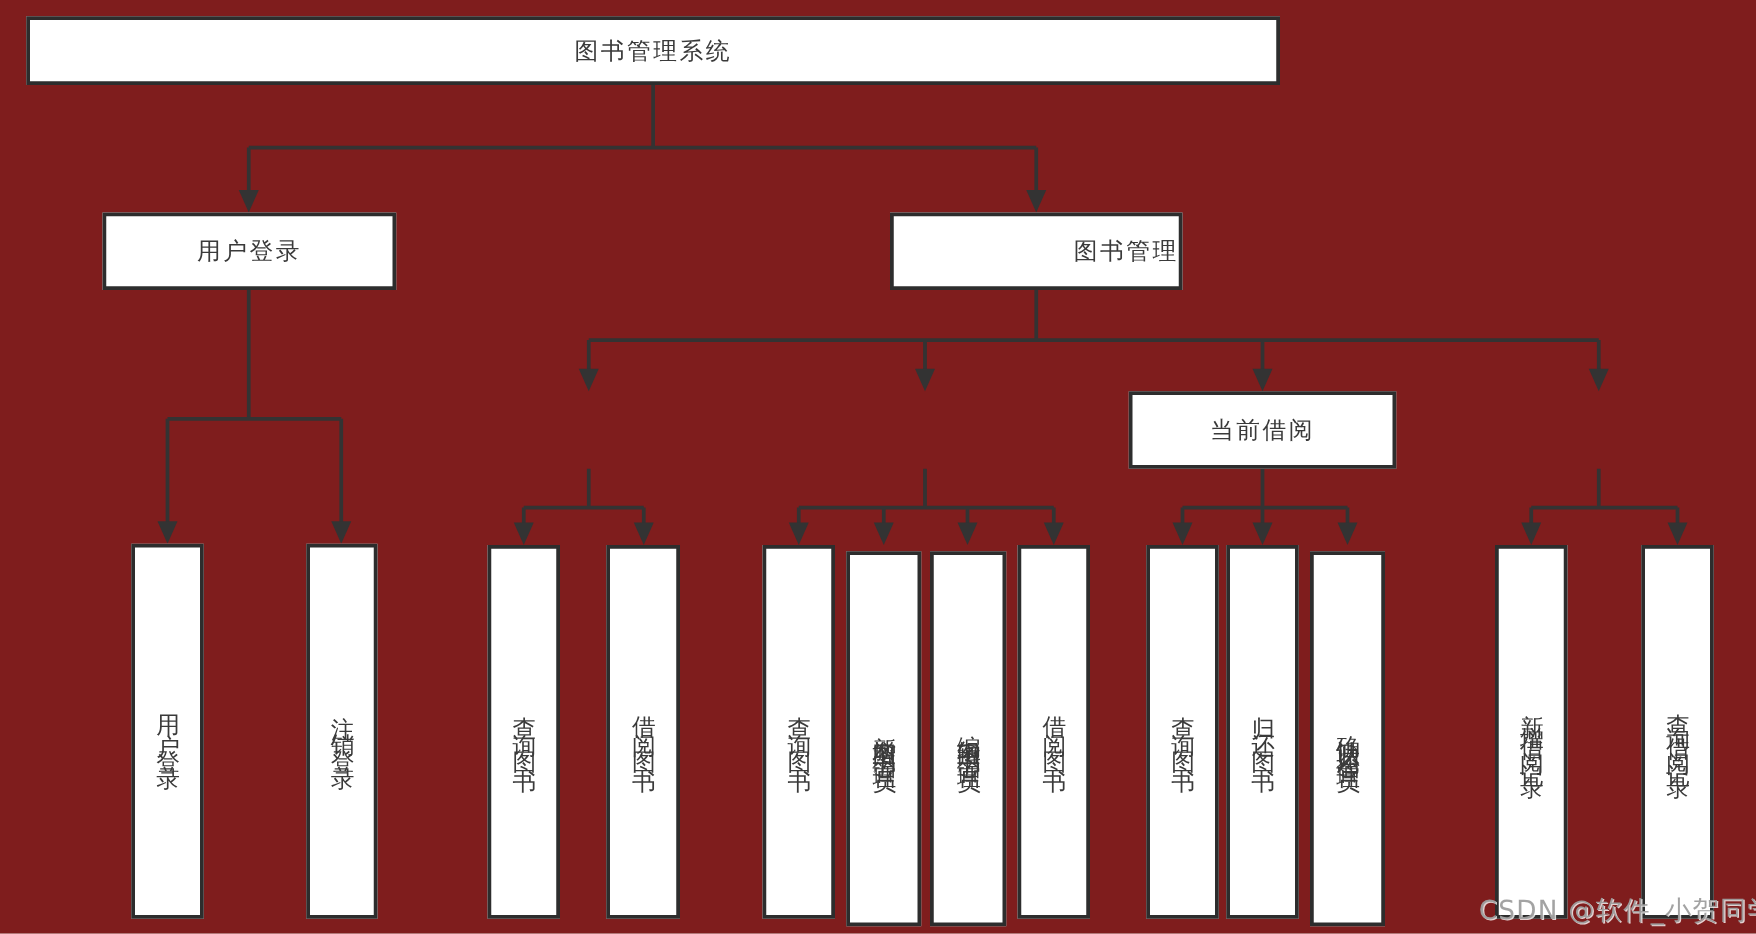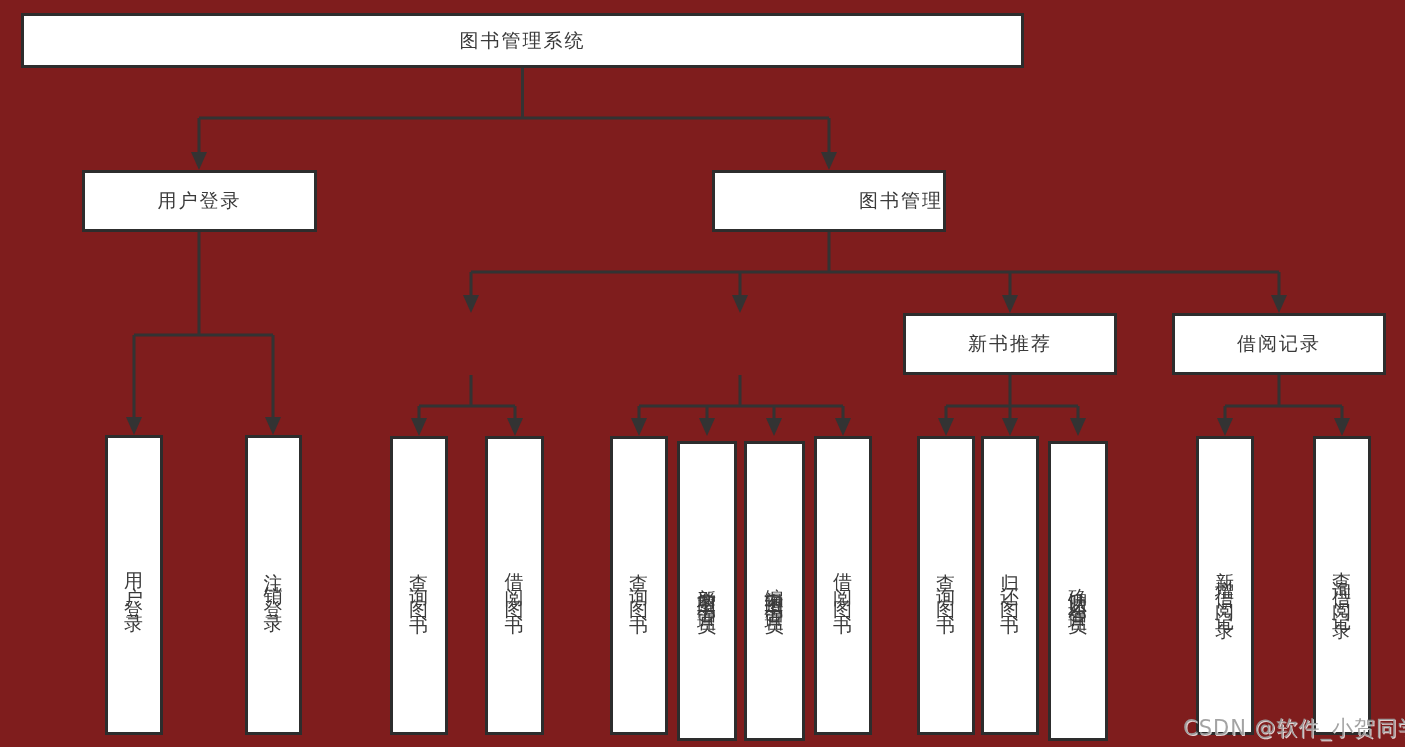--- a/index.html
+++ b/index.html
@@ -90,24 +90,21 @@
   </div>
 
   <div class="box" style="left:82px;top:170px;width:235px;height:62px;">
     <span>用户登录</span>
   </div>
   <div class="box" style="left:712px;top:170px;width:234px;height:62px;justify-content:flex-end;">
     <span>图书管理</span>
   </div>
 
   <div class="box" style="left:903px;top:313px;width:214px;height:62px;">
-    <span>新书推荐</span>
-  </div>
-  <div class="box" style="left:1172px;top:313px;width:214px;height:62px;">
-    <span>借阅记录</span>
+    <span>当前借阅</span>
   </div>
 
   <div class="box leaf" style="left:105px;top:435px;width:58px;height:300px;">
     <span class="sp-lg">用户登录</span>
   </div>
   <div class="box leaf" style="left:245px;top:435px;width:57px;height:300px;">
     <span class="sp-lg">注销登录</span>
   </div>
 
   <div class="box leaf" style="left:390px;top:436px;width:58px;height:299px;">

